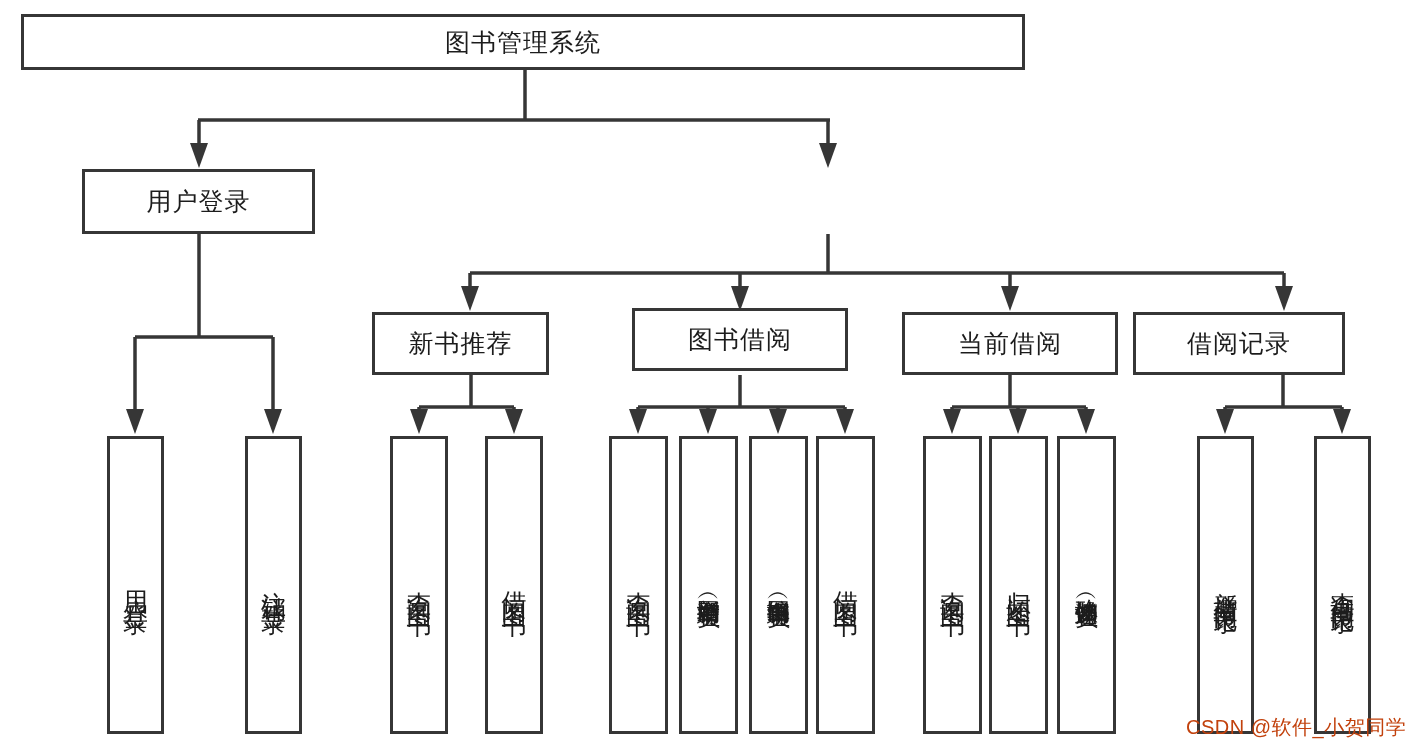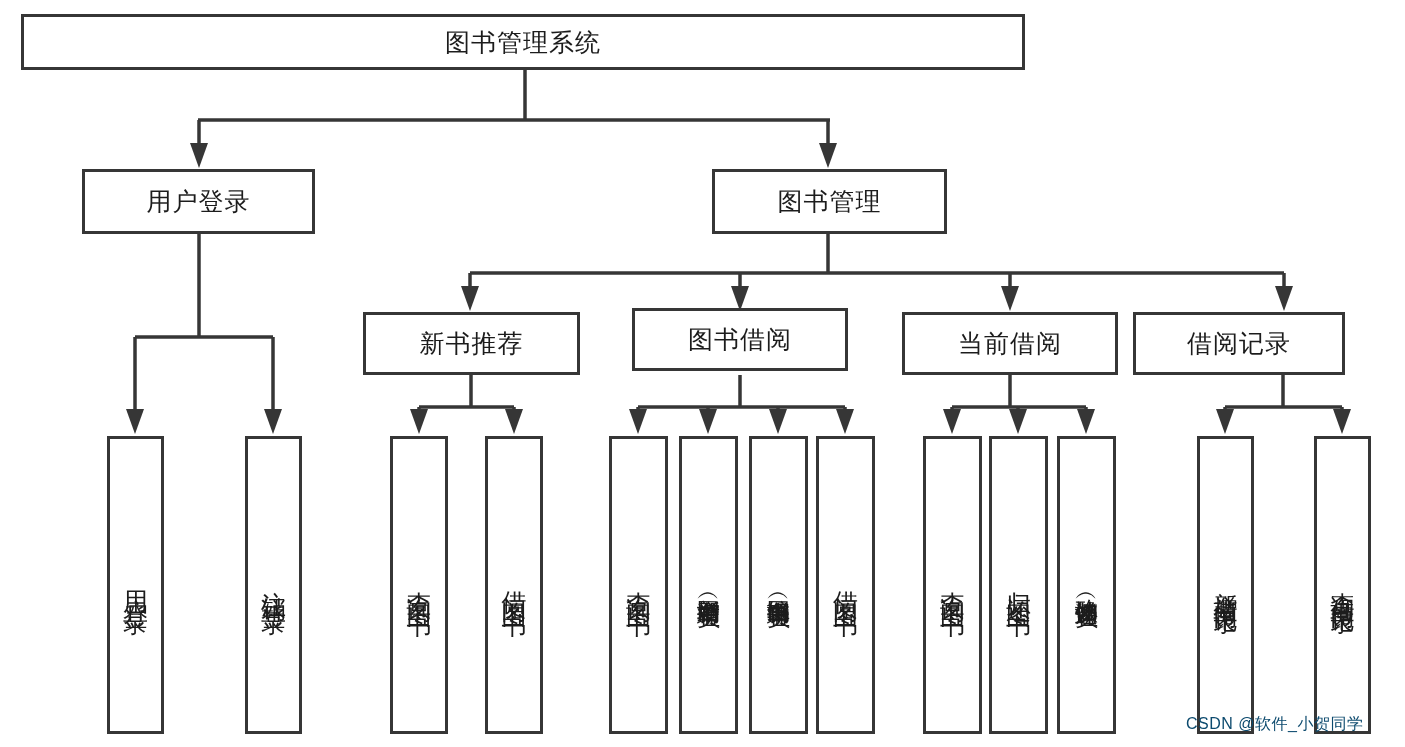--- a/index.html
+++ b/index.html
@@ -28,22 +28,22 @@
     font-size:25px;
     letter-spacing:7px;
     line-height:1;
     white-space:nowrap;
   }
   .vnode.med span{letter-spacing:4px;font-size:24px;}
   .vnode.tight span{letter-spacing:1px;font-size:23px;}
   .watermark{
     position:absolute;
     left:1186px;top:714px;
-    font-size:16px;
-    color:#0c4a6e;
+    font-size:20px;
+    color:#c2410c;
     letter-spacing:0.5px;
     white-space:nowrap;
   }
 </style>
 </head>
 <body>
 
 <div class="canvas">
 
   <svg class="connectors" viewBox="0 0 1405 747" xmlns="http://www.w3.org/2000/svg">
@@ -119,25 +119,22 @@
     </g>
   </svg>
 
   <div class="node hnode" style="left:21px;top:14px;width:1004px;height:56px;">
     <span>图书管理系统</span>
   </div>
 
   <div class="node hnode" style="left:82px;top:169px;width:233px;height:65px;">
     <span>用户登录</span>
   </div>
-  <div class="node hnode" style="left:712px;top:169px;width:235px;height:65px;">
-    <span>图书管理</span>
-  </div>
 
-  <div class="node hnode" style="left:363px;top:312px;width:217px;height:63px;">
+  <div class="node hnode" style="left:372px;top:312px;width:177px;height:63px;">
     <span>新书推荐</span>
   </div>
   <div class="node hnode" style="left:632px;top:308px;width:216px;height:63px;">
     <span>图书借阅</span>
   </div>
   <div class="node hnode" style="left:902px;top:312px;width:216px;height:63px;justify-content:center;">
     <span>当前借阅</span>
   </div>
   <div class="node hnode" style="left:1133px;top:312px;width:212px;height:63px;">
     <span>借阅记录</span>

